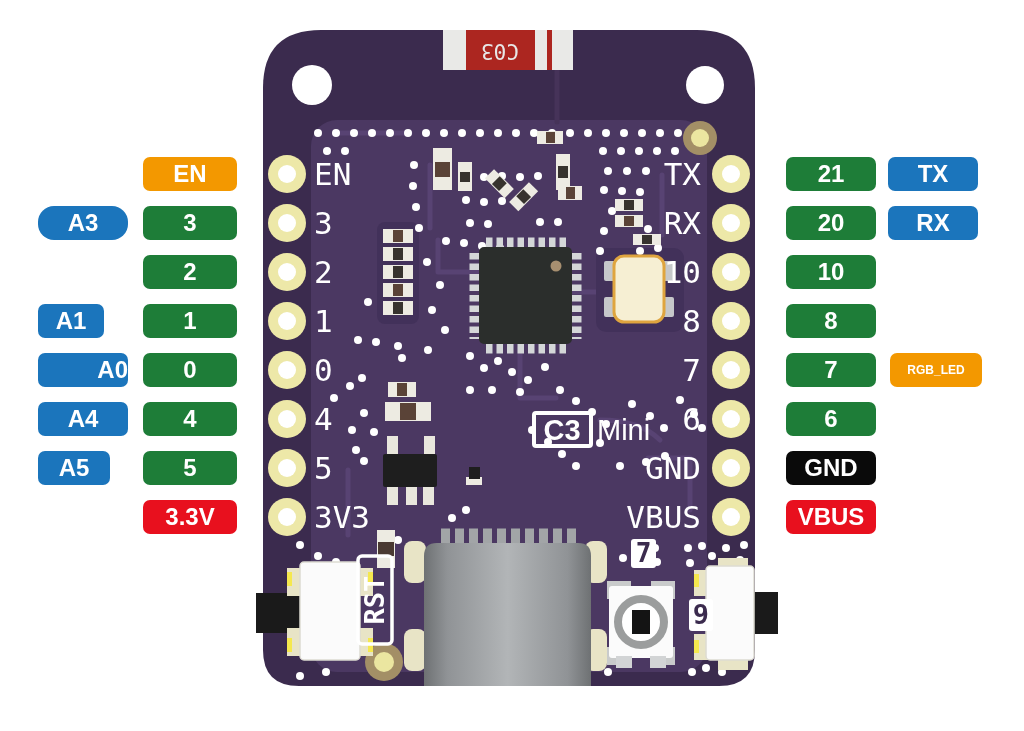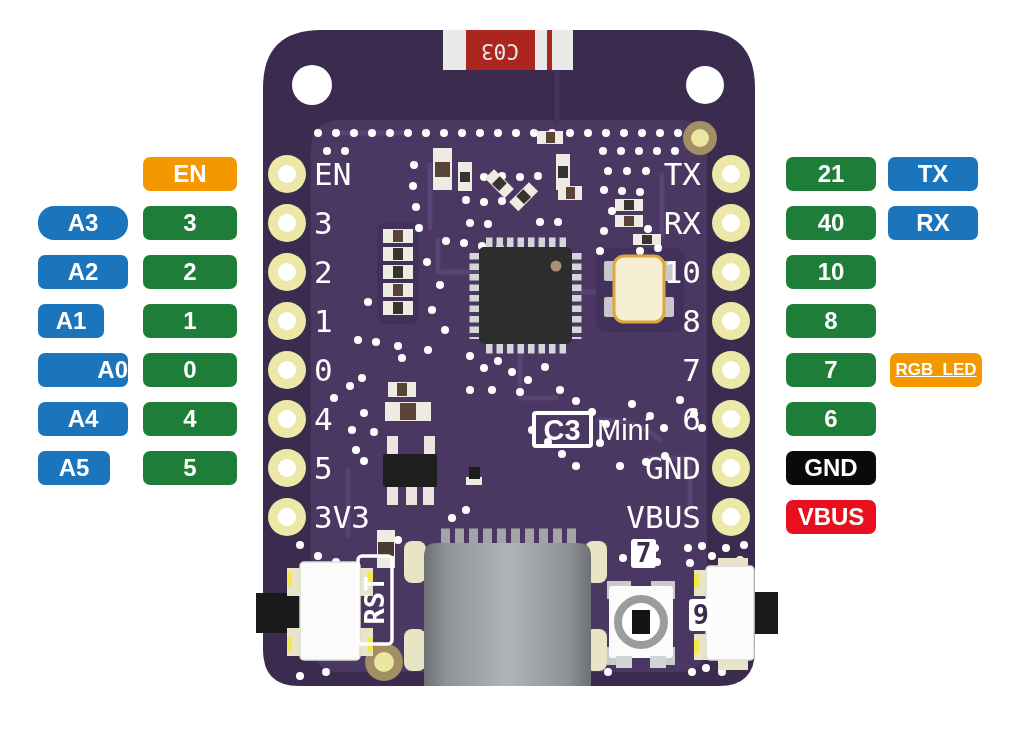--- a/index.html
+++ b/index.html
@@ -6,21 +6,21 @@
   .canvas{position:relative;width:1024px;height:731px;background:#ffffff;overflow:hidden;
           font-family:"Liberation Sans",sans-serif;}
   .canvas svg{position:absolute;left:0;top:0;}
   .plabel{position:absolute;height:34px;line-height:34px;border-radius:7px;color:#fff;
           font-weight:bold;font-size:24px;text-align:center;box-sizing:border-box;}
   .blue{background:#1B75BC}
   .green{background:#1E7D38}
   .orange{background:#F39800}
   .red{background:#E8101E}
   .black{background:#0A0A0A}
-  .small{font-size:17px;text-decoration:underline;}
+  .small{font-size:12px;}
   .silk{font-family:"DejaVu Sans Mono",monospace;font-size:31px;fill:#ffffff;}
   .silkbold{font-family:"DejaVu Sans Mono",monospace;font-weight:bold;fill:#ffffff;}
   .boxnum{font-family:"DejaVu Sans Mono",monospace;font-weight:bold;fill:#3B2B4E;}
 </style>
 </head>
 <body>
 
 <div class="canvas">
 
   <svg width="1024" height="731" viewBox="0 0 1024 731">
@@ -398,36 +398,36 @@
         <rect x="650" y="656" width="16" height="12" fill="#D2D4D5"></rect>
     </g>
 
     <g>
       <rect x="631" y="539" width="25" height="29" rx="3" fill="#ffffff"></rect>
       <text class="boxnum" x="643.5" y="562" text-anchor="middle" font-size="26">7</text>
     </g>
   </svg>
 
   <div class="plabel blue" style="left:38px;top:206px;width:90px;border-radius:16px;">A3</div>
-  <div class="plabel blue" style="left:38px;top:255px;width:90px;">A2</div>
   <div class="plabel blue" style="left:38px;top:304px;width:66px;">A1</div>
   <div class="plabel blue" style="left:38px;top:353px;width:90px;text-align:right;">A0</div>
   <div class="plabel blue" style="left:38px;top:402px;width:90px;">A4</div>
   <div class="plabel blue" style="left:38px;top:451px;width:72px;text-align:center;">A5</div>
 
   <div class="plabel orange" style="left:143px;top:157px;width:94px;">EN</div>
   <div class="plabel green" style="left:143px;top:206px;width:94px;">3</div>
   <div class="plabel green" style="left:143px;top:255px;width:94px;">2</div>
   <div class="plabel green" style="left:143px;top:304px;width:94px;">1</div>
   <div class="plabel green" style="left:143px;top:353px;width:94px;">0</div>
   <div class="plabel green" style="left:143px;top:402px;width:94px;">4</div>
   <div class="plabel green" style="left:143px;top:451px;width:94px;">5</div>
+  <div class="plabel red" style="left:143px;top:500px;width:94px;">3.3V</div>
 
   <div class="plabel green" style="left:786px;top:157px;width:90px;">21</div>
-  <div class="plabel green" style="left:786px;top:206px;width:90px;">40</div>
+  <div class="plabel green" style="left:786px;top:206px;width:90px;">20</div>
   <div class="plabel green" style="left:786px;top:255px;width:90px;">10</div>
   <div class="plabel green" style="left:786px;top:304px;width:90px;">8</div>
   <div class="plabel green" style="left:786px;top:353px;width:90px;">7</div>
   <div class="plabel green" style="left:786px;top:402px;width:90px;">6</div>
   <div class="plabel black" style="left:786px;top:451px;width:90px;">GND</div>
   <div class="plabel red" style="left:786px;top:500px;width:90px;">VBUS</div>
 
   <div class="plabel blue" style="left:888px;top:157px;width:90px;">TX</div>
   <div class="plabel blue" style="left:888px;top:206px;width:90px;">RX</div>
   <div class="plabel orange small" style="left:890px;top:353px;width:92px;">RGB_LED</div>

